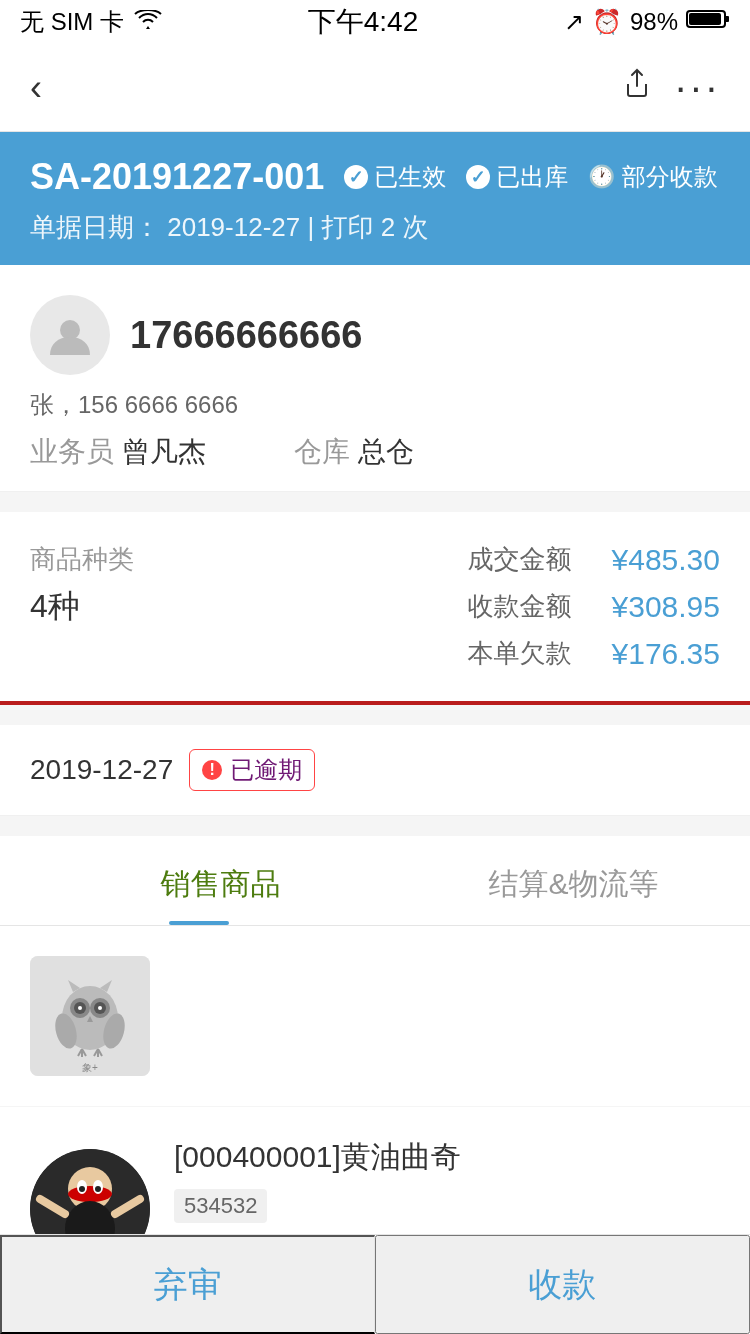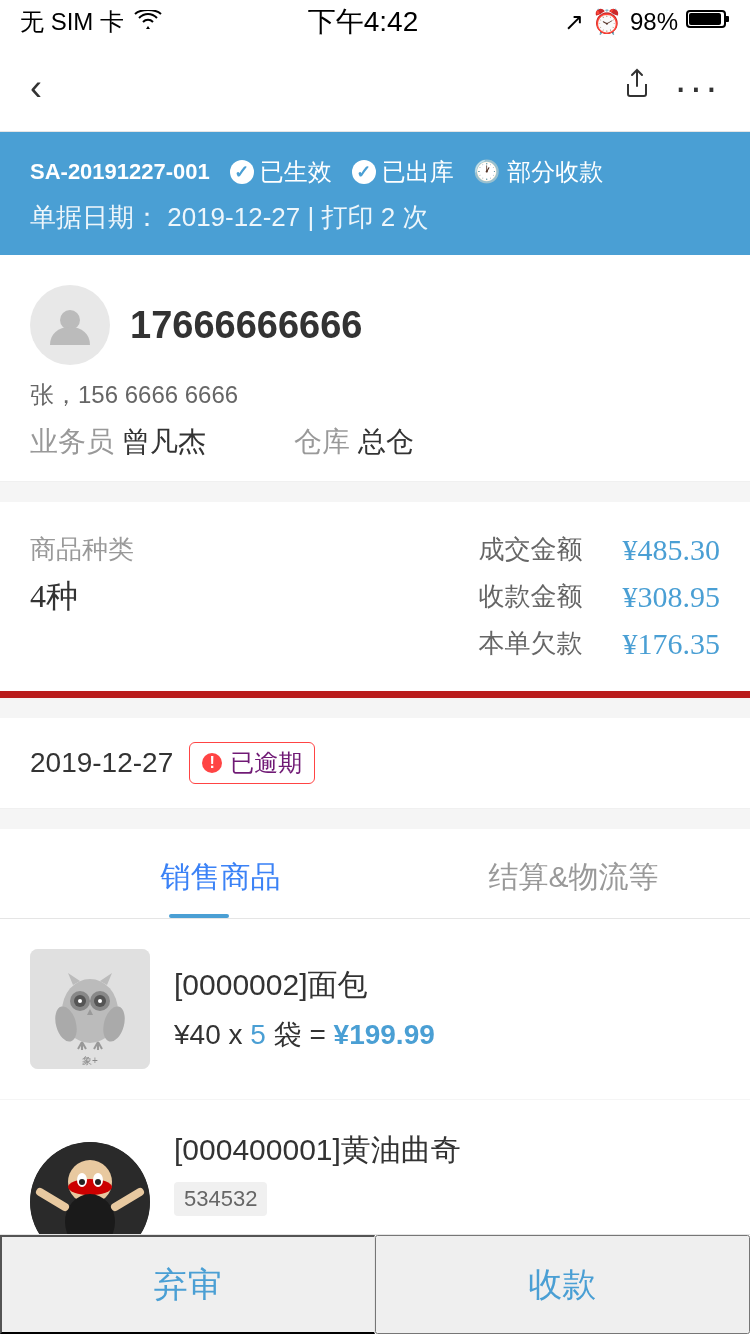--- a/index.html
+++ b/index.html
@@ -64,21 +64,21 @@
       padding: 24px 30px 20px;
       color: #fff;
     }
     .banner-row1 {
       display: flex;
       align-items: center;
       gap: 20px;
       margin-bottom: 12px;
     }
     .order-id {
-      font-size: 22px;
+      font-size: 36px;
       font-weight: 700;
       color: #fff;
     }
     .badge {
       display: flex;
       align-items: center;
       gap: 6px;
       font-size: 24px;
       color: #fff;
     }
@@ -149,23 +149,22 @@
       color: #666;
     }
     .meta-item { display: flex; align-items: center; gap: 8px; }
     .meta-label { color: #999; }
     .meta-value { color: #333; }
 
     
     .stats-section {
       background: #fff;
       padding: 30px 30px;
-      border-bottom: 7px solid #b91c1c;
+      border-bottom: 4px solid #b91c1c;
       margin-top: 20px;
-      font-family: Liberation Serif, serif;
     }
     .stats-row {
       display: flex;
       justify-content: space-between;
       align-items: flex-start;
     }
     .stats-left {
       display: flex;
       flex-direction: column;
       gap: 8px;
@@ -234,21 +233,21 @@
     .tab-item {
       flex: 1;
       text-align: center;
       padding: 28px 0 20px;
       font-size: 30px;
       color: #999;
       position: relative;
       cursor: pointer;
     }
     .tab-item.active {
-      color: #3b82f6;
+      color: #4d7c0f;
       padding-left: 44px;
     }
     .tab-item.active::after {
       content: '';
       position: absolute;
       bottom: 0;
       left: 50%;
       transform: translateX(-50%);
       width: 60px;
       height: 4px;
@@ -482,31 +481,20 @@
 
         <line x1="52" y1="93" x2="48" y2="100" stroke="#999" stroke-width="2"></line>
         <line x1="52" y1="93" x2="52" y2="101" stroke="#999" stroke-width="2"></line>
         <line x1="52" y1="93" x2="56" y2="100" stroke="#999" stroke-width="2"></line>
         <line x1="68" y1="93" x2="64" y2="100" stroke="#999" stroke-width="2"></line>
         <line x1="68" y1="93" x2="68" y2="101" stroke="#999" stroke-width="2"></line>
         <line x1="68" y1="93" x2="72" y2="100" stroke="#999" stroke-width="2"></line>
         <text x="60" y="115" text-anchor="middle" font-size="10" fill="#888">象+</text>
       </svg>
     </div>
-    <div class="product-info">
-      <div class="product-name">[0000002]面包</div>
-      <div class="product-price">
-        <span>¥40</span>
-        <span> x </span>
-        <span class="highlight">5</span>
-        <span>袋</span>
-        <span> = </span>
-        <span class="total">¥199.99</span>
-      </div>
-    </div>
   </div>
 
   <div class="product-item">
     <div class="product-thumb" style="background:#333; border-radius:50%; overflow:hidden;">
 
       <svg viewBox="0 0 120 120" width="120" height="120" xmlns="http://www.w3.org/2000/svg">
         <rect width="120" height="120" fill="#2a2a2a" rx="60"></rect>
 
         <circle cx="60" cy="40" r="22" fill="#e8c9a0"></circle>
 

